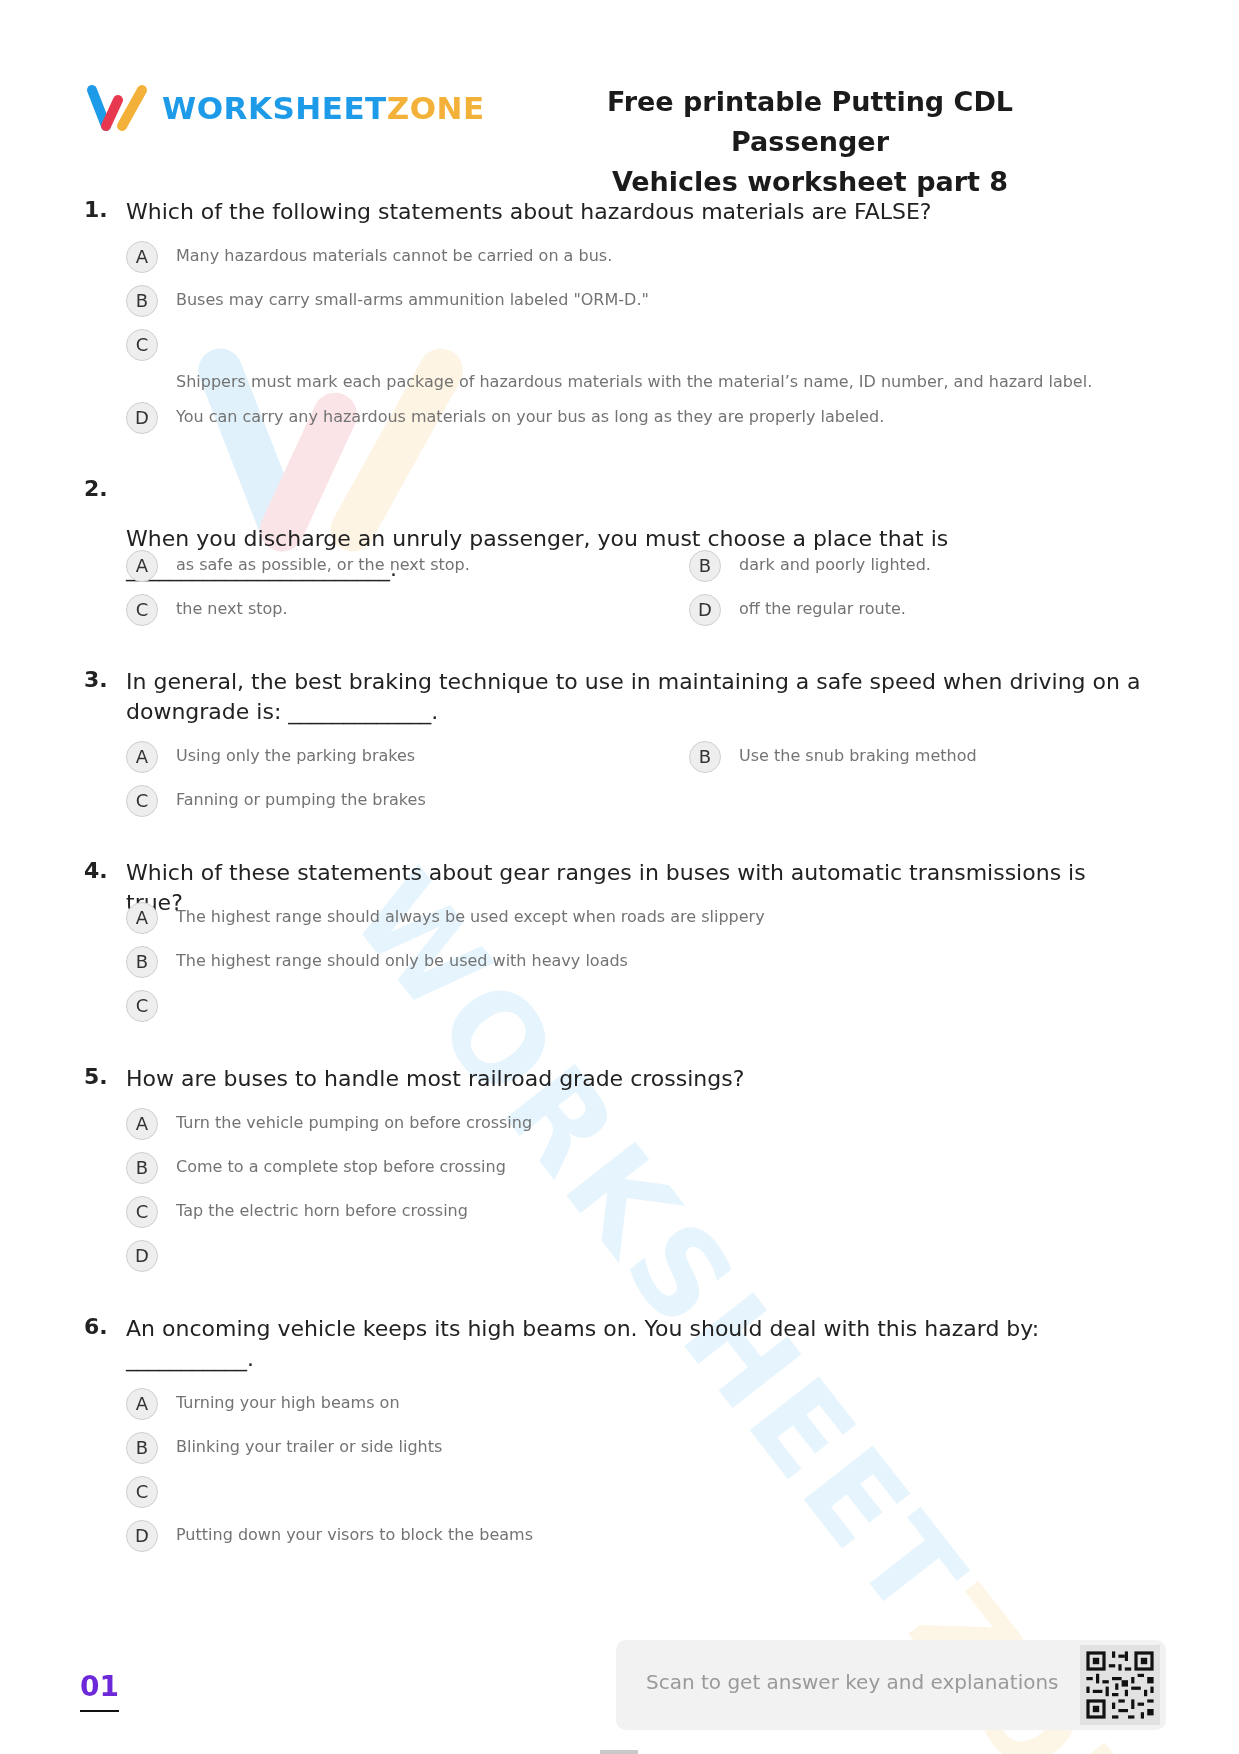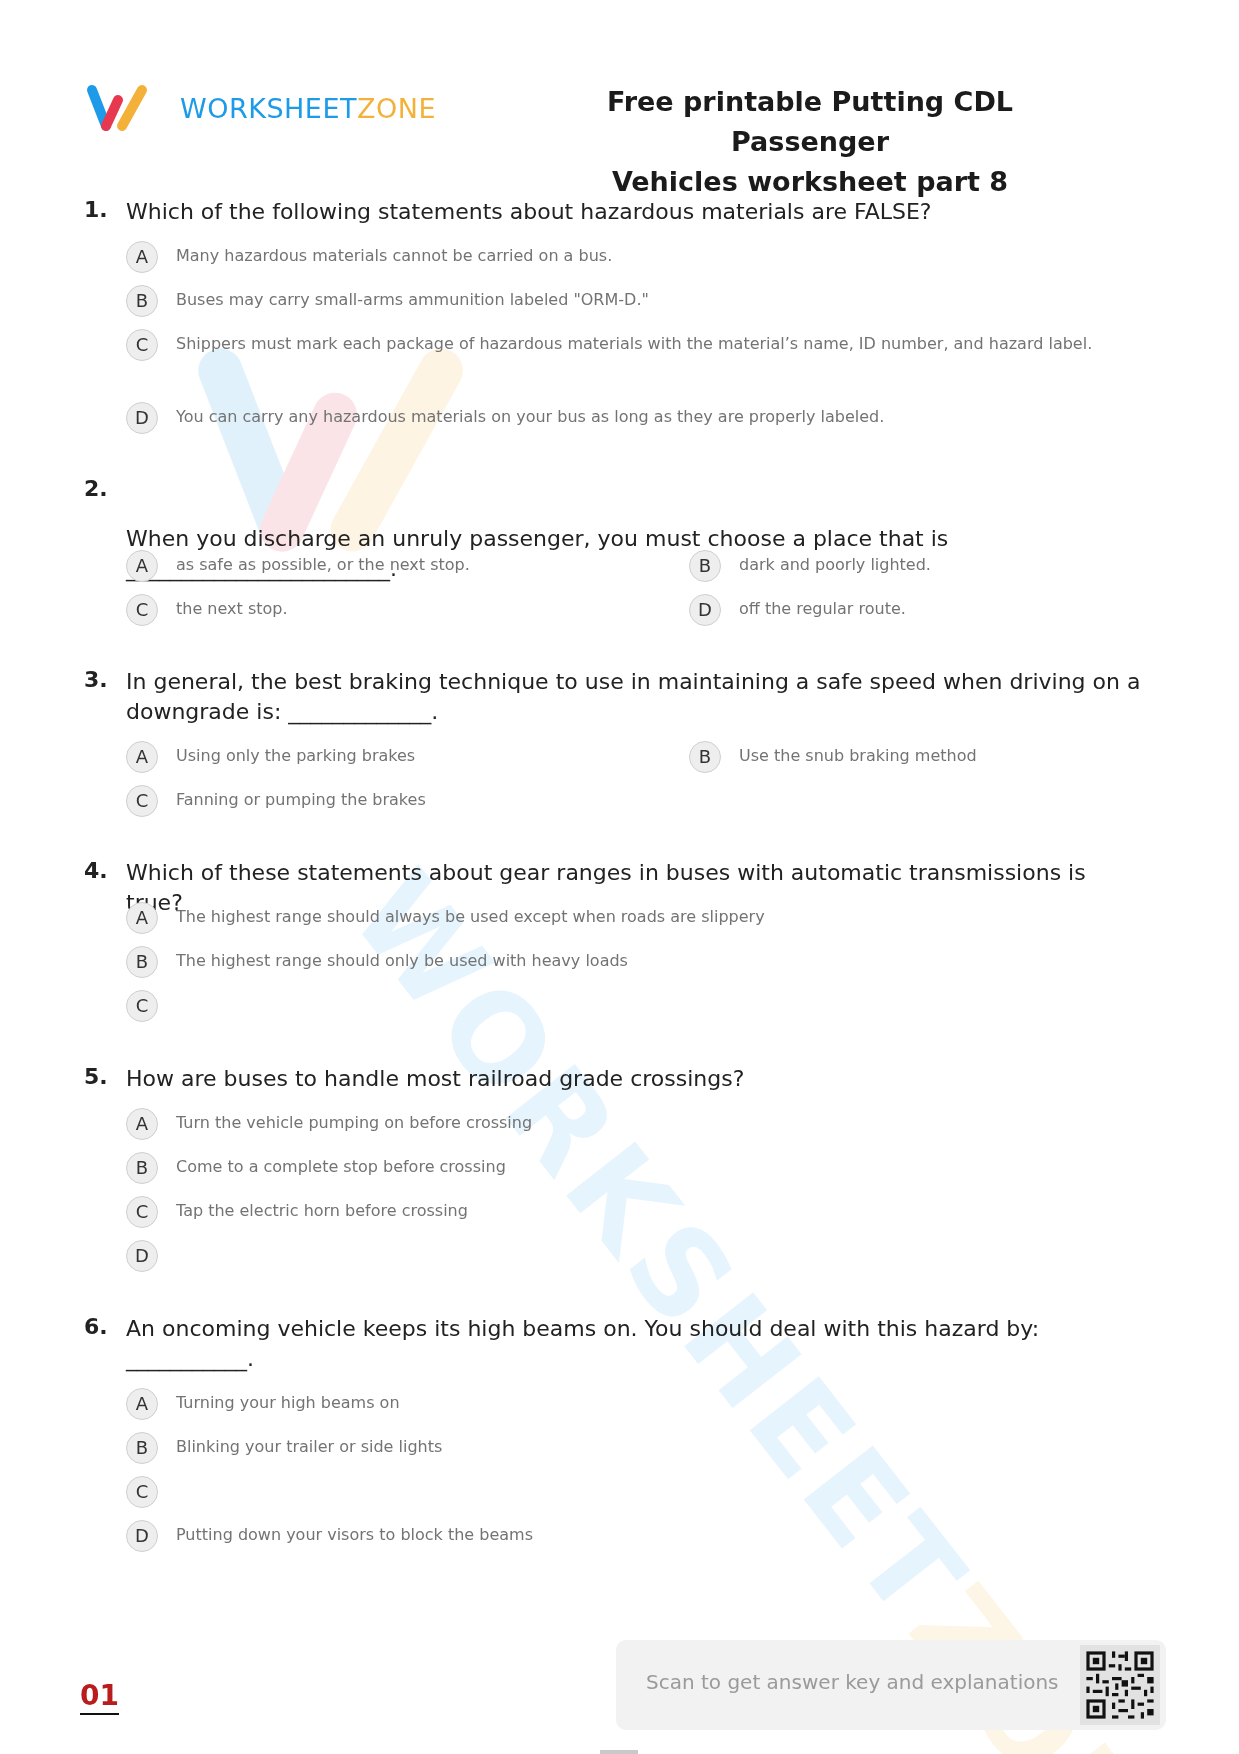--- a/index.html
+++ b/index.html
@@ -11,42 +11,42 @@
     position: absolute; left: 380px; top: 820px; transform: rotate(52deg); transform-origin: left center;
     font-size: 120px; font-weight: bold; letter-spacing: 6px; opacity: 0.11; white-space: nowrap; pointer-events: none;
   }
   .watermark .wm-blue { color: #1ea0f0; }
   .watermark .wm-orange { color: #f6a81c; }
   .wm-logo { position: absolute; left: 185px; top: 320px; width: 300px; height: 260px; opacity: 0.13; pointer-events: none; }
 
   .header { position: absolute; left: 0; top: 0; width: 1239px; height: 180px; }
   .logo { position: absolute; left: 84px; top: 82px; display: flex; align-items: center; }
   .logo-mark { width: 68px; height: 52px; }
-  .logo-text { margin-left: 28px; font-size: 27px; font-weight: normal; letter-spacing: 0.5px; }
+  .logo-text { margin-left: 10px; font-size: 31px; font-weight: bold; letter-spacing: 0.5px; }
   .logo-text .blue { color: #1e9be8; }
   .logo-text .orange { color: #f4b13a; }
   .title {
     position: absolute; left: 540px; top: 82px; width: 540px; text-align: center;
     font-size: 27px; font-weight: bold; line-height: 40px; color: #1b1b1b;
   }
 
   .questions { position: absolute; left: 0; top: 0; width: 1239px; }
   .q { position: absolute; left: 84px; width: 1080px; }
   .q-num { position: absolute; left: 0; top: 0; font-size: 22px; font-weight: bold; }
   .q-text { position: absolute; left: 42px; top: 0; width: 1020px; font-size: 22px; line-height: 30px; }
   .opt { position: absolute; display: flex; align-items: flex-start; }
   .badge {
     width: 30px; height: 30px; border-radius: 50%; background: #eeeeee; border: 1px solid #cfcfcf;
     font-size: 18px; line-height: 30px; text-align: center; color: #333; flex: none;
   }
   .opt-text { margin-left: 18px; font-size: 16px; line-height: 30px; color: #737373; }
 
   .page-num {
-    position: absolute; left: 80px; top: 1672px; font-size: 28px; font-weight: bold; color: #b91c1c;
-    border-bottom: 2px solid #111; line-height: 30px; padding-bottom: 2px; margin-top: 9px;
+    position: absolute; left: 80px; top: 1672px; font-size: 28px; font-weight: bold; color: #6d28d9;
+    border-bottom: 2px solid #111; line-height: 30px; padding-bottom: 8px;
   }
   .scan-box {
     position: absolute; left: 616px; top: 1640px; width: 550px; height: 90px;
     background: #f2f2f2; border-radius: 10px;
   }
   .scan-text { position: absolute; left: 30px; top: 30px; font-size: 20px; color: #9a9a9a; }
   .qr { position: absolute; left: 464px; top: 5px; width: 80px; height: 80px; background: #e2e2e2; }
   .bottom-tick { position: absolute; left: 600px; top: 1750px; width: 38px; height: 4px; background: #c9c9c9; }
 </style>
 </head>
@@ -86,21 +86,21 @@
     <div class="opt" style="left:42px; top:44px;">
       <div class="badge">A</div>
       <div class="opt-text">Many hazardous materials cannot be carried on a bus.</div>
     </div>
     <div class="opt" style="left:42px; top:88px;">
       <div class="badge">B</div>
       <div class="opt-text">Buses may carry small-arms ammunition labeled "ORM-D."</div>
     </div>
     <div class="opt" style="left:42px; top:132px; width:1000px;">
       <div class="badge">C</div>
-      <div class="opt-text" style="width:950px;">Shippers must mark each package of hazardous materials with the material’s name, ID number, and hazard label.</div>
+      <div class="opt-text" style="width:950px;margin-top:38px;">Shippers must mark each package of hazardous materials with the material’s name, ID number, and hazard label.</div>
     </div>
     <div class="opt" style="left:42px; top:205px;">
       <div class="badge">D</div>
       <div class="opt-text">You can carry any hazardous materials on your bus as long as they are properly labeled.</div>
     </div>
   </div>
 
   <div class="q" style="top:476px;">
     <div class="q-num">2.</div>
     <div class="q-text" style="width:900px;margin-top:48px;">When you discharge an unruly passenger, you must choose a place that is ________________________.</div>

